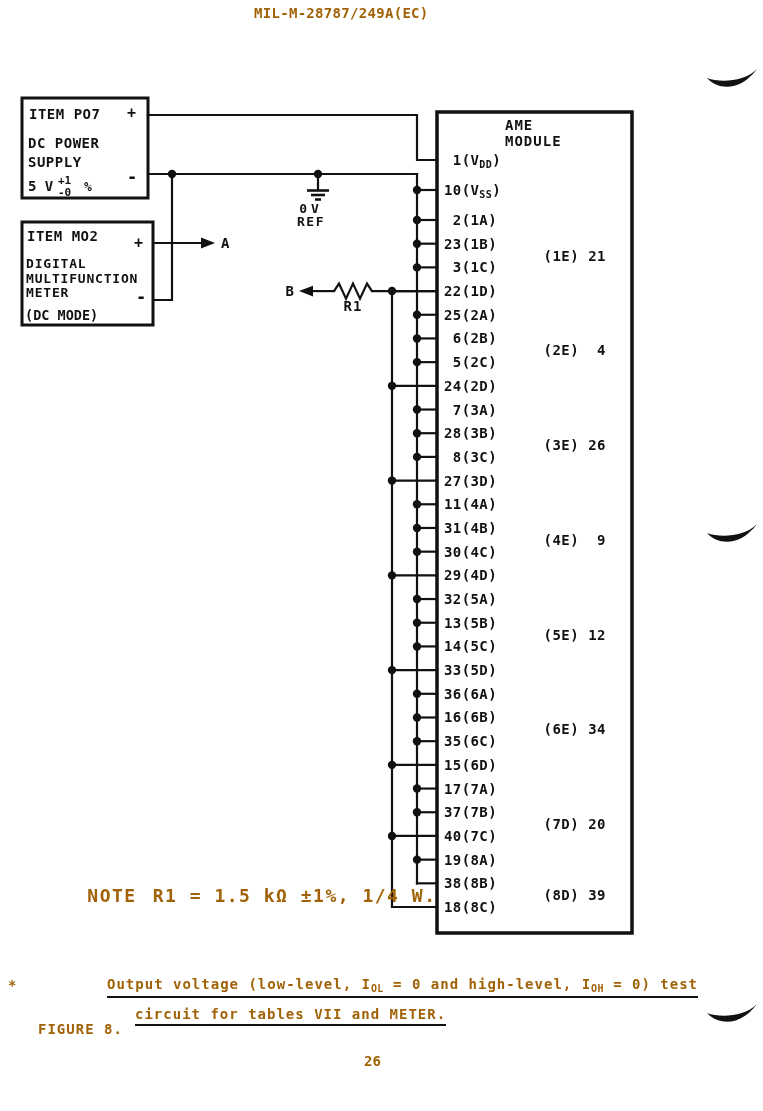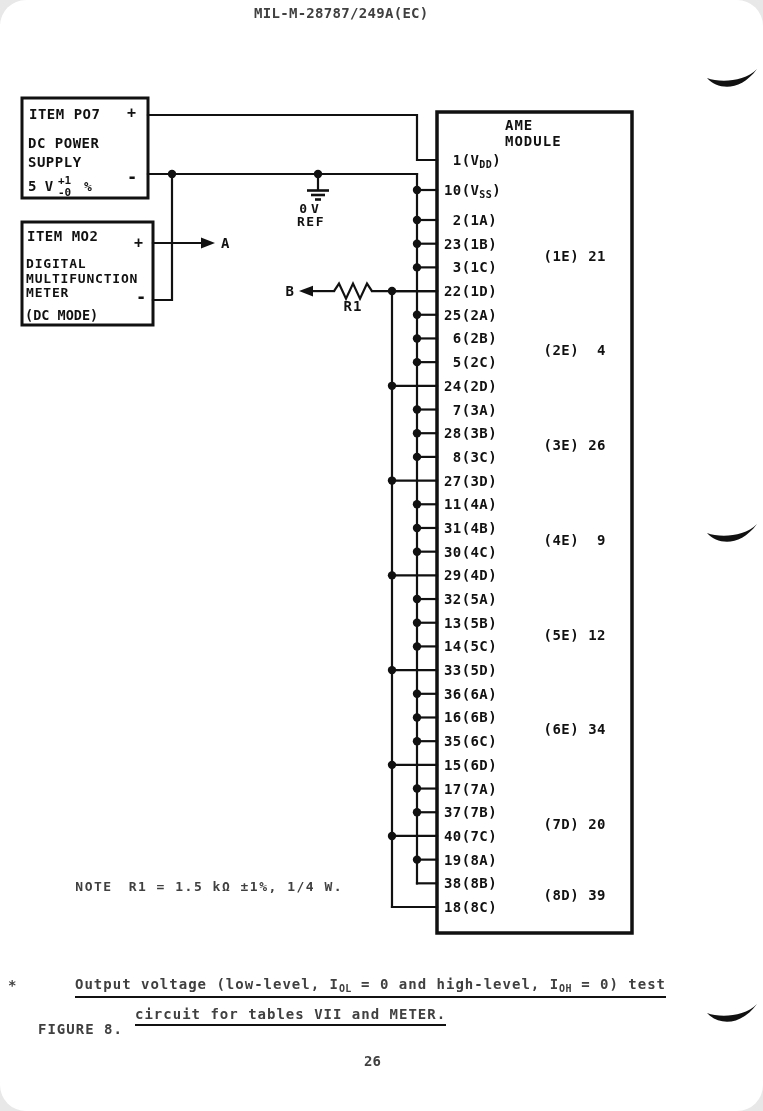--- a/index.html
+++ b/index.html
@@ -1,26 +1,26 @@
 <!DOCTYPE html>
 <html><head>
 <meta charset="utf-8">
 <style>
   html,body{margin:0;padding:0;background:#e8e8e8;}
   .page{position:relative;width:763px;height:1111px;margin:0 auto;background:#fff;
-        font-family:"DejaVu Sans Mono",monospace;font-weight:bold;color:#404040;overflow:hidden;border-radius:26px;}
+        font-family:"DejaVu Sans Mono",monospace;font-weight:bold;color:#a16207;overflow:hidden;}
   .doc-number{position:absolute;top:5px;left:254px;font-size:14px;letter-spacing:0.3px;}
   #diagram{position:absolute;top:0;left:0;}
   #diagram text{font-family:"DejaVu Sans Mono",monospace;font-weight:bold;fill:#111;white-space:pre;}
-  .note{position:absolute;top:864px;left:38px;font-size:13px;letter-spacing:1.5px;white-space:pre;}
+  .note{position:absolute;top:864px;left:38px;font-size:18px;letter-spacing:1.5px;white-space:pre;}
   .note-prefix{margin-right:16px;}
   .caption{position:absolute;top:977px;left:0;width:763px;font-size:14px;letter-spacing:1px;line-height:14px;}
   .caption .star{position:absolute;left:8px;top:1px;}
   .caption .figlabel{position:absolute;left:38px;top:1px;margin-top:44px;}
-  .capline1{margin-left:75px;}
+  .capline1{margin-left:107px;}
   .capline2{margin-left:135px;margin-top:9px;}
   .uline{display:inline-block;border-bottom:2px solid #111;padding-bottom:3px;}
   .uline span{white-space:pre;}
   .subsc{font-size:10px;letter-spacing:0.3px;position:relative;top:3px;}
   .page-number{position:absolute;top:1053px;left:0;width:745px;text-align:center;font-size:14px;}
 </style>
 </head>
 <body>
 
 <div class="page">

